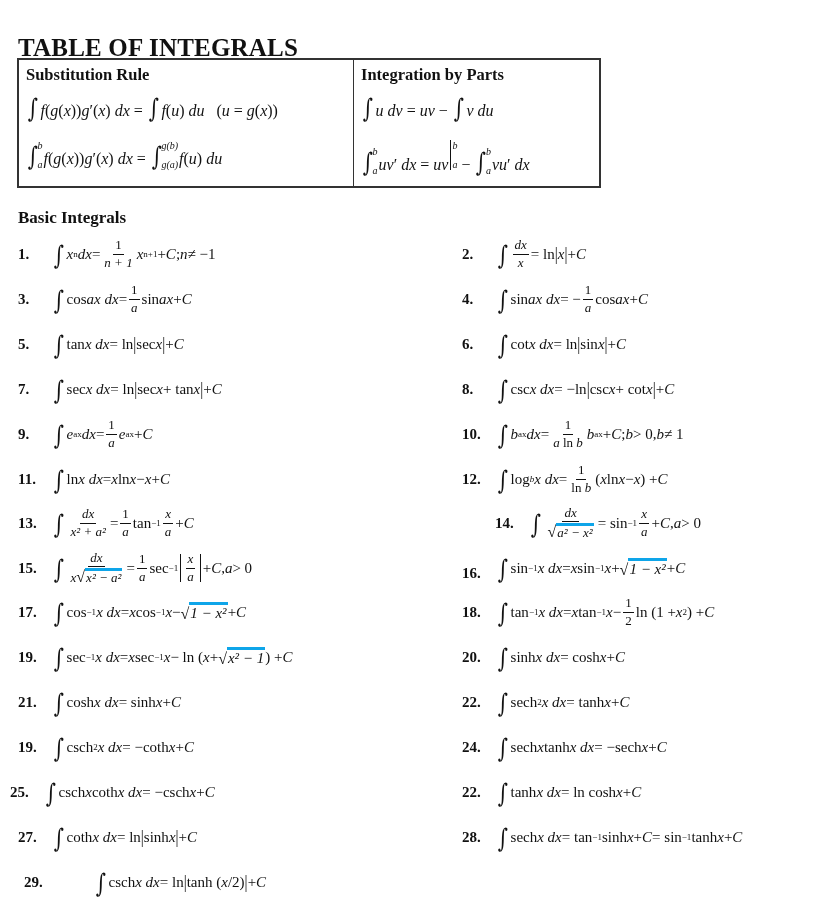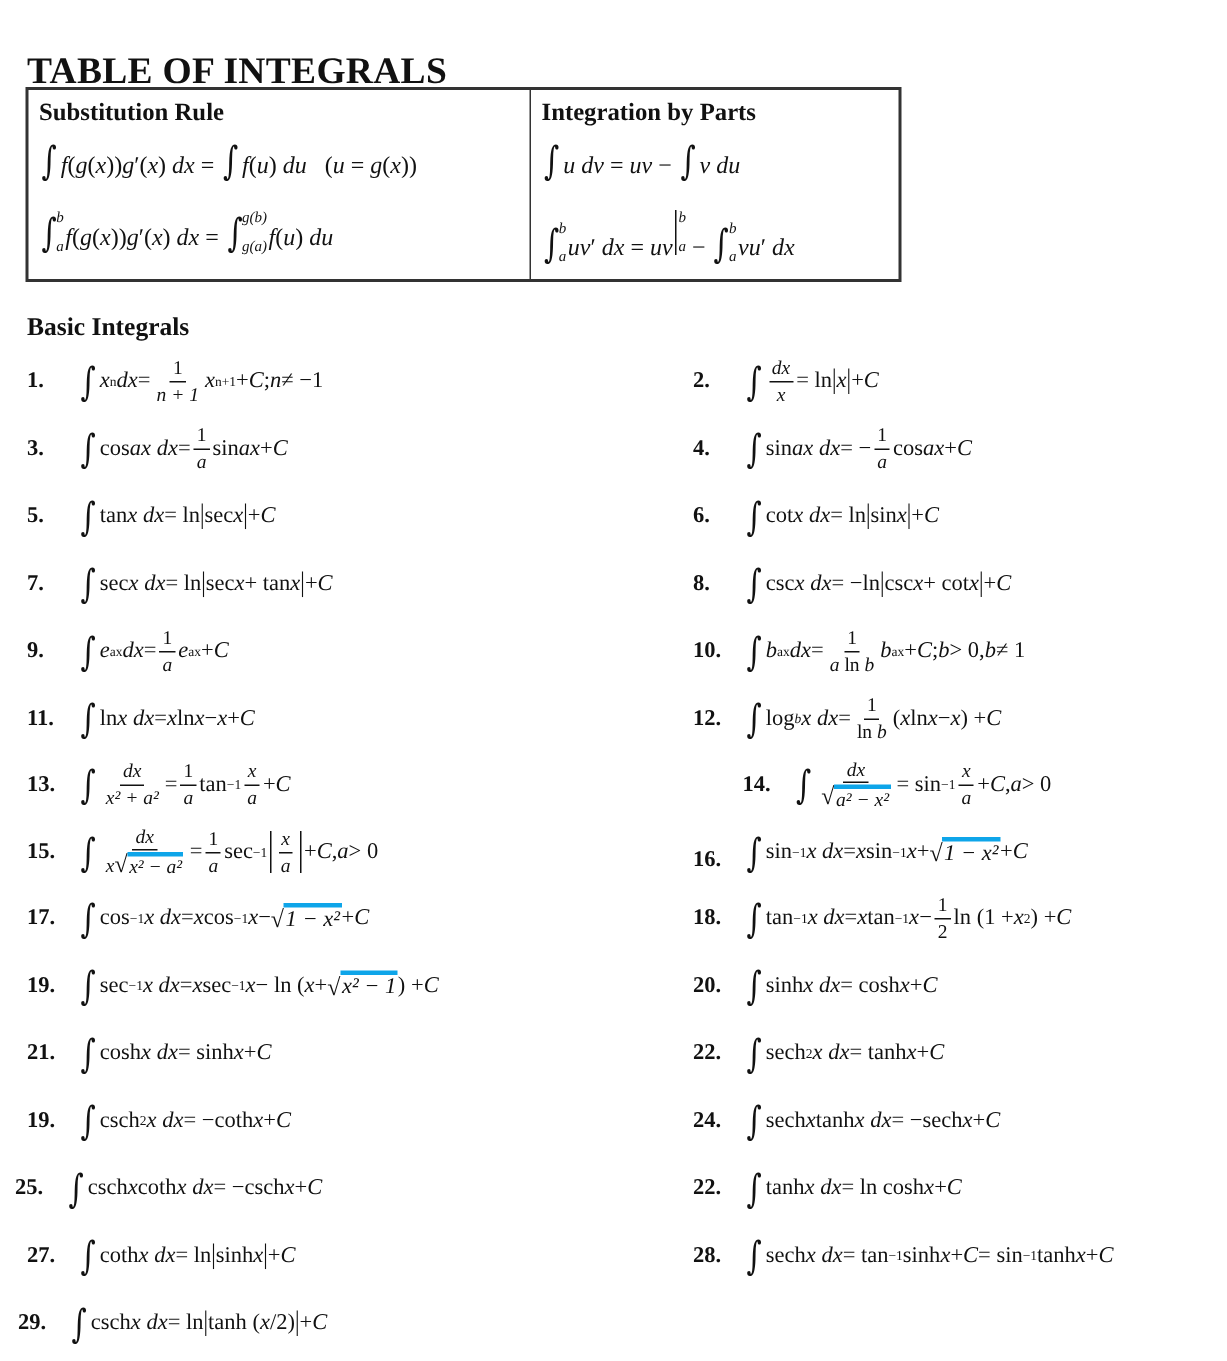--- a/index.html
+++ b/index.html
@@ -611,21 +611,21 @@
         <span> + </span>
         <span class="i">C</span>
         <span> = sin</span>
         <sup>−1</sup>
         <span> tanh </span>
         <span class="i">x</span>
         <span> + </span>
         <span class="i">C</span>
       </span>
     </div>
-    <div class="entry" style="left: 12px; top: 867px; height: 30px;">
+    <div class="entry" style="left: 24px; top: 867px; height: 30px; gap: 36px;">
       <span class="num" style="width: 34px;">29.</span>
       <span class="formula">
         <span class="int">∫</span>
         <span>csch </span>
         <span class="i">x dx</span>
         <span> = ln </span>
         <span class="bar">|</span>
         <span>tanh (</span>
         <span class="i">x</span>
         <span>/2)</span>

